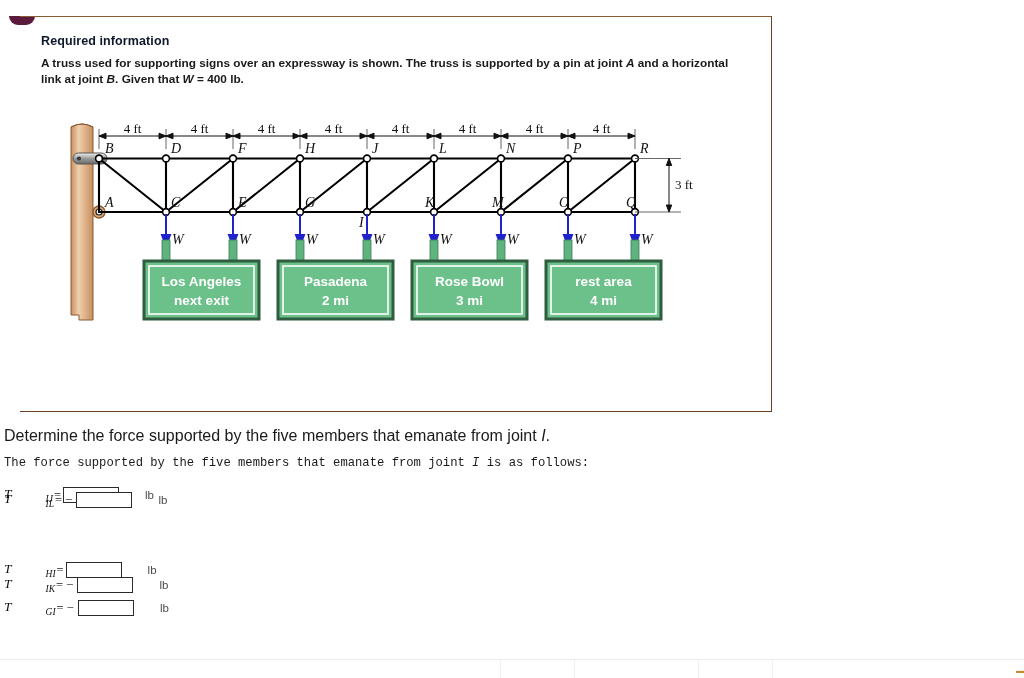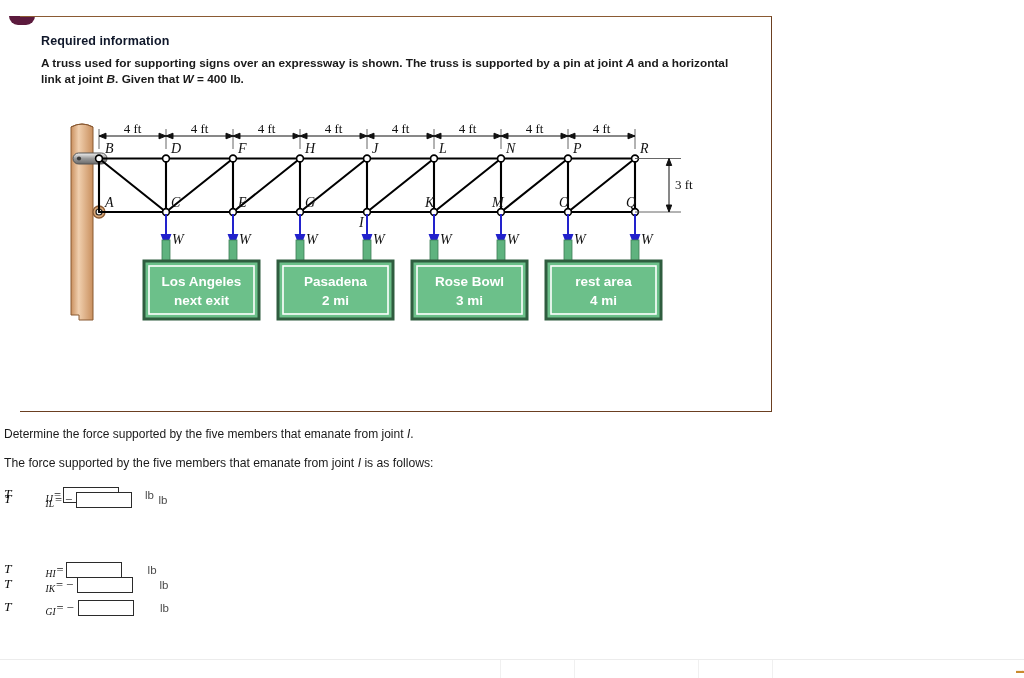--- a/index.html
+++ b/index.html
@@ -17,22 +17,22 @@
     border-bottom:1.5px solid #6b3f21;box-sizing:border-box;}
   #req-title{position:absolute;left:41px;top:34px;font-size:12.5px;font-weight:bold;
     color:#0f172a;letter-spacing:.1px;}
   #req-body{position:absolute;left:41px;top:56px;width:700px;font-size:11.8px;
     line-height:15.5px;color:#1a1a1a;font-weight:bold;}
   #req-body i{font-style:italic;}
   
   #figure{position:absolute;left:41px;top:105px;width:700px;height:230px;margin-top:10px;}
   svg{display:block;}
   
-  #q-prompt{position:absolute;left:4px;top:427px;font-size:12px;color:#1a1a1a;}
-  #q-lead{position:absolute;left:4px;top:456px;font-size:12.2px;color:#1a1a1a;}
+  #q-prompt{position:absolute;left:4px;top:427px;font-size:16px;color:#1a1a1a;}
+  #q-lead{position:absolute;left:4px;top:456px;font-size:12.2px;color:#1a1a1a;font-family:Liberation Mono, monospace;}
   .ansrow{position:absolute;left:4px;display:flex;align-items:center;height:20px;}
   .lbl{font-size:13.5px;font-style:italic;font-family:"Liberation Serif",serif;
     white-space:nowrap;color:#111;}
   .lbl sub{font-size:9.5px;font-style:italic;margin-left:34px;}
   .eq{font-size:12.5px;font-family:"Liberation Serif",serif;margin:0 1px;}
   .neg{font-size:13px;font-family:"Liberation Serif",serif;margin:0 3px 0 2px;}
   .abox{width:56px;height:16px;border:1.3px solid #2b2b2b;background:#fff;
     box-sizing:border-box;padding:0;margin:0 4px 0 1px;font-size:11px;
     font-family:"Liberation Sans",sans-serif;outline:none;}
   .unit{font-size:11.5px;color:#4a4a4a;margin-left:22px;}

